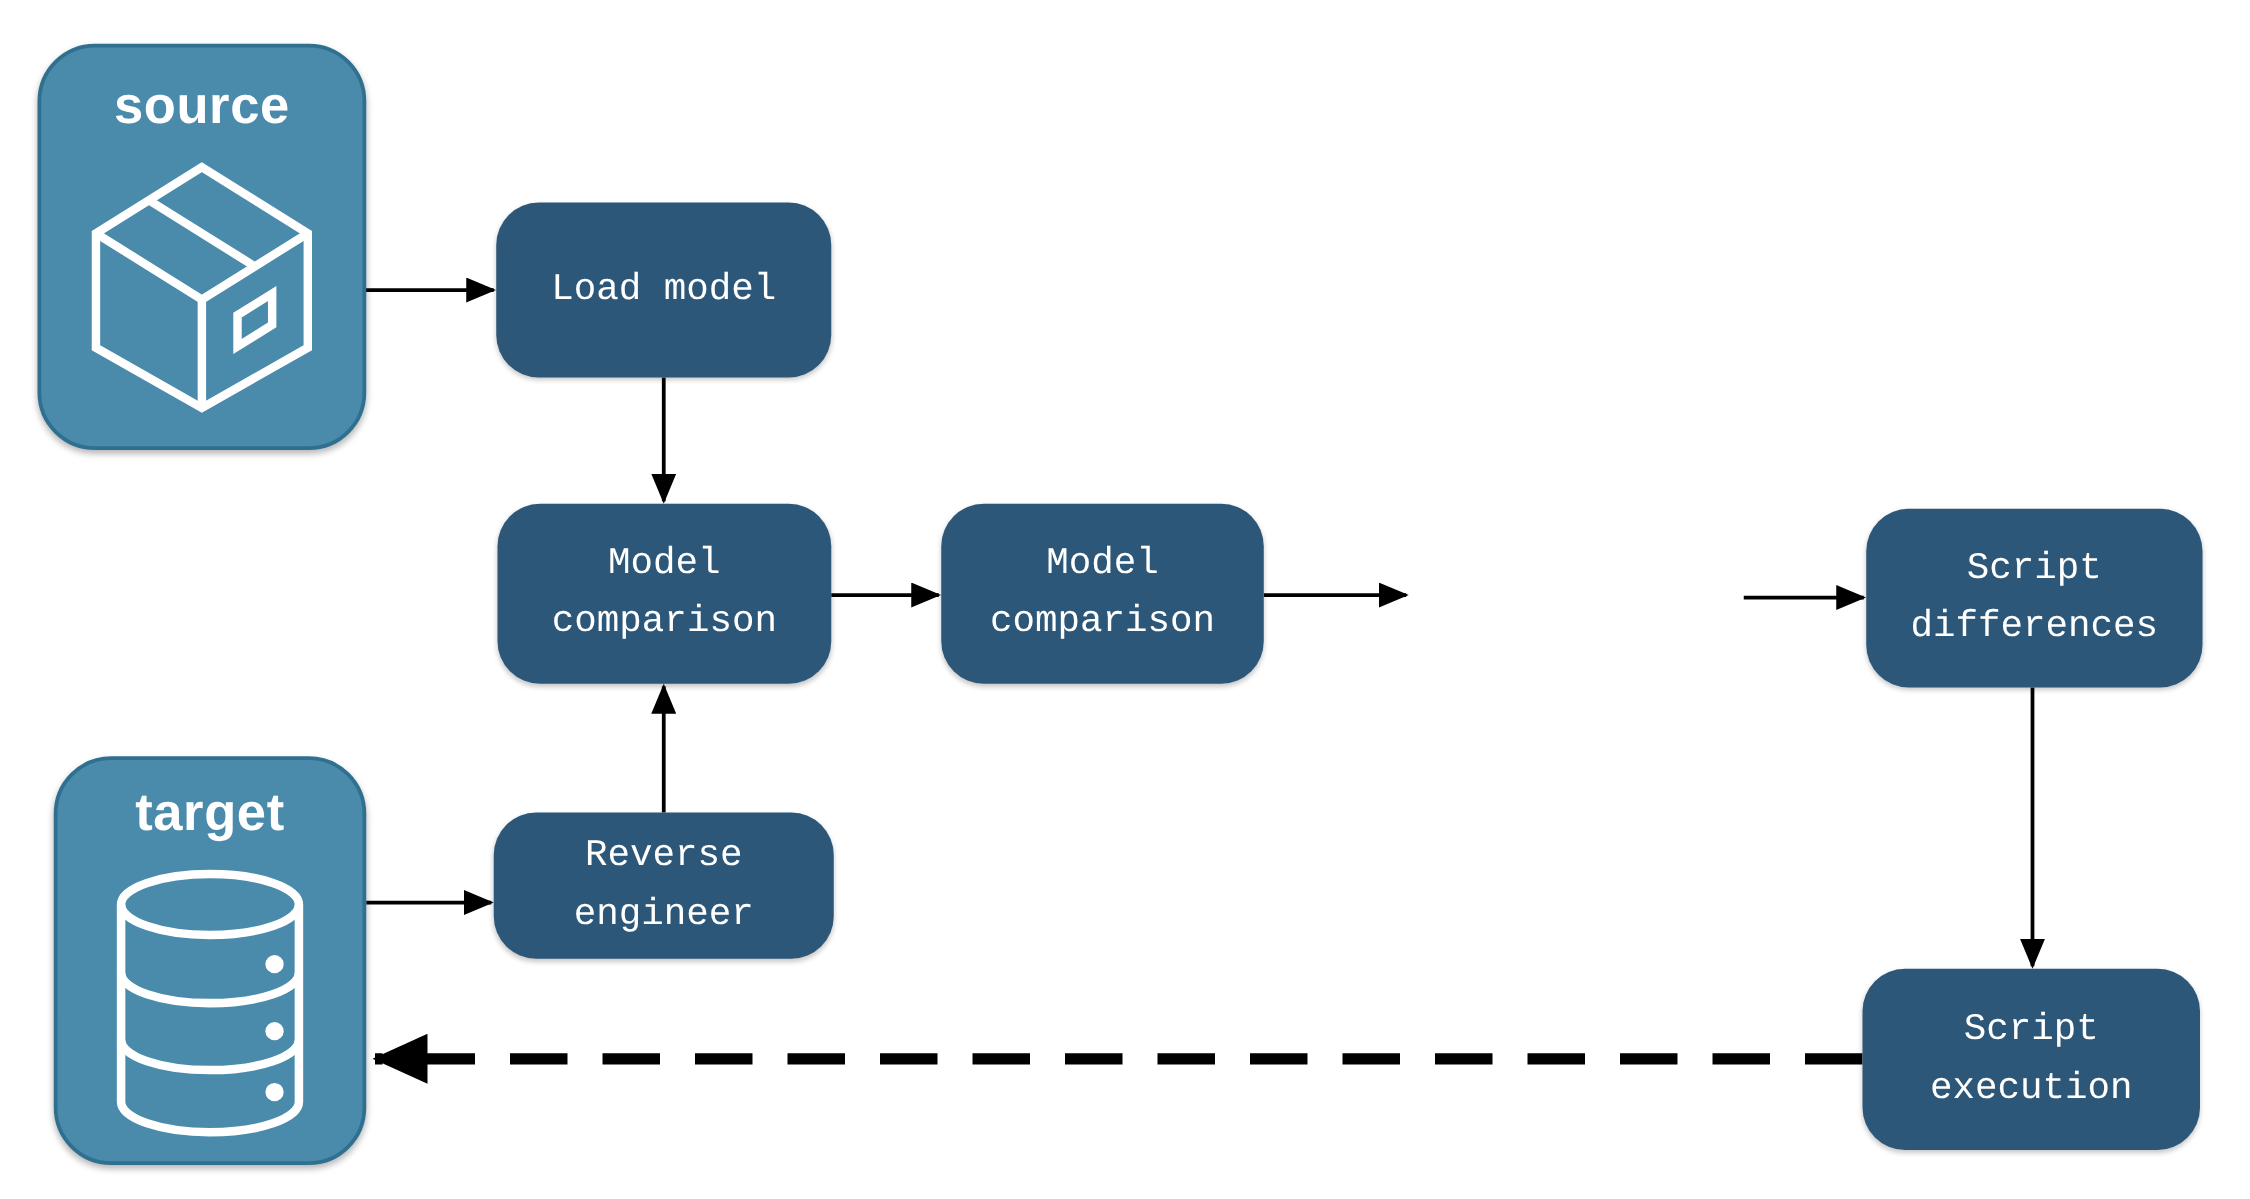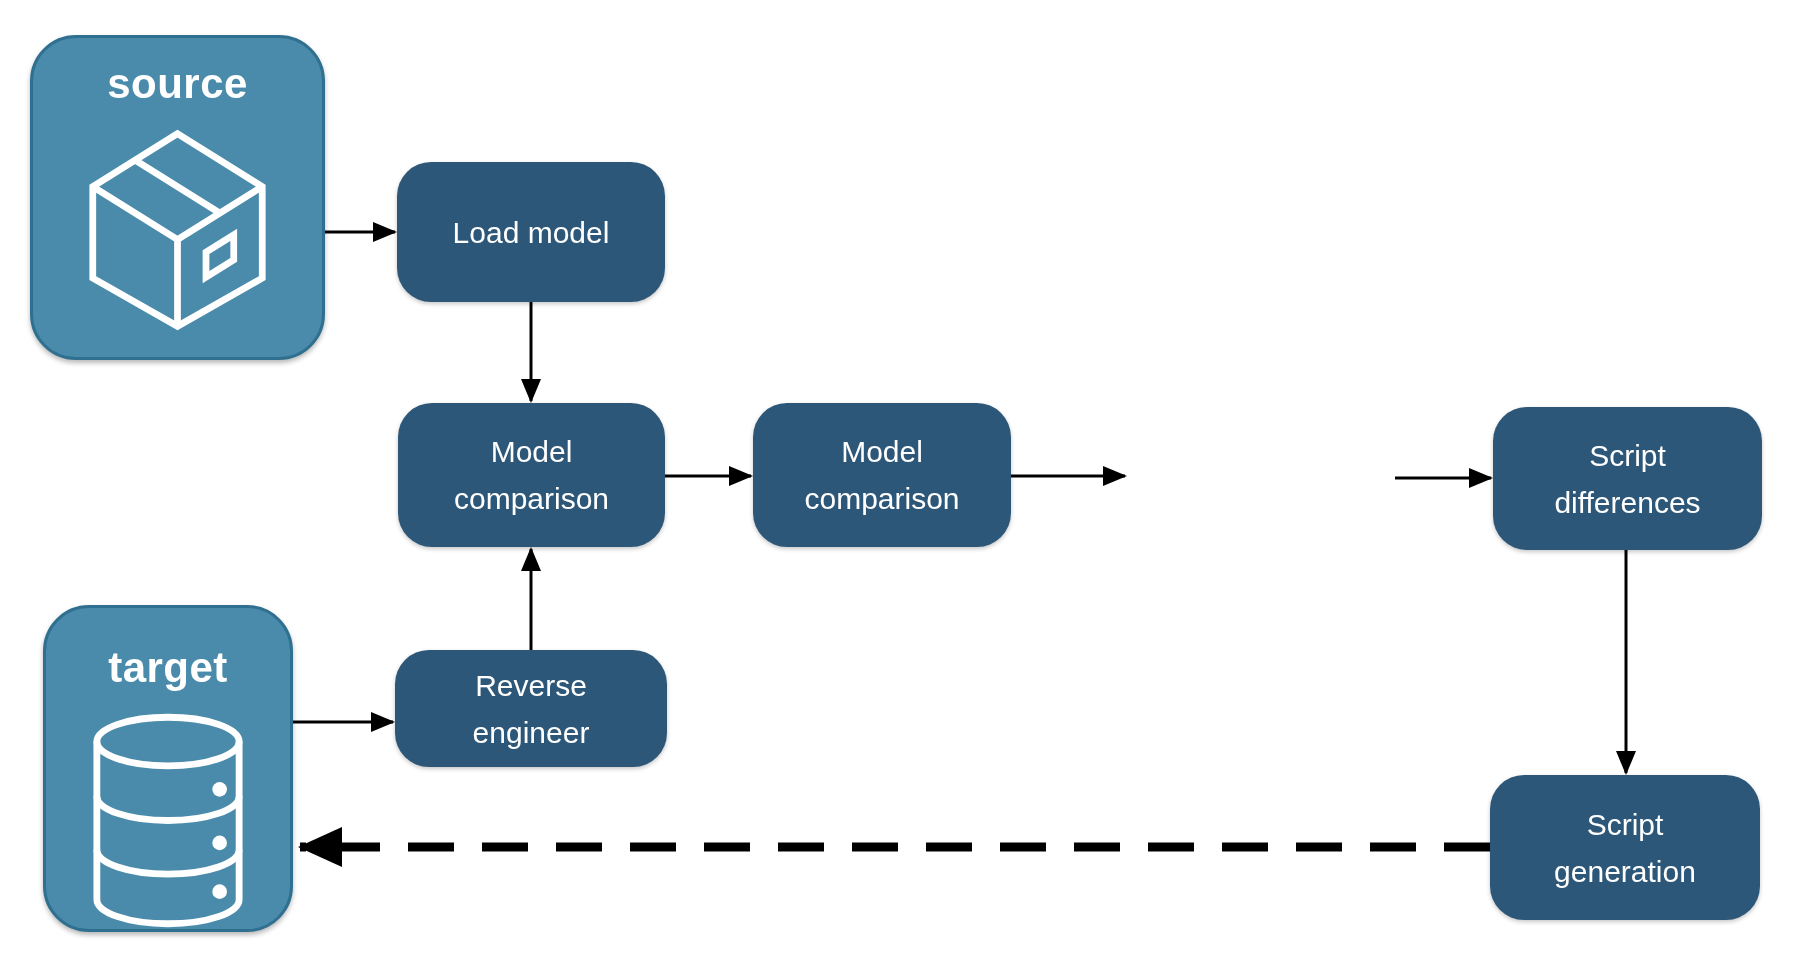--- a/index.html
+++ b/index.html
@@ -18,39 +18,39 @@
   .node{
     position:absolute;
     background:var(--node_fill,#2D5778);
     color:var(--text,#fff);
     border-radius:34px;
     display:flex;flex-direction:column;align-items:center;justify-content:center;
     text-align:center;
     font-size:30px;line-height:47px;
     box-shadow:0 2px 4px rgba(0,0,0,.22);
   }
-  .node .line{display:block;min-height:0;}
+  .node .line{display:block;min-height:0;font-family:Liberation Mono, monospace;}
 
   .endpoint{
     position:absolute;
     background:var(--endpoint_fill,#4A8BAB);
     border:3px solid var(--endpoint_border,#2F7090);
     border-radius:46px;
     box-sizing:border-box;
     display:flex;flex-direction:column;align-items:center;
     box-shadow:0 3px 5px rgba(0,0,0,.28);
   }
   .endpoint-label{
     color:var(--text,#fff);
     font-weight:bold;font-size:42px;letter-spacing:.5px;
   }
-  #ep-source{left:30px;top:35px;width:295px;height:325px;}
+  #ep-source{left:30px;top:35px;width:263px;height:325px;}
   #ep-source .endpoint-label{margin-top:22px;}
   #ep-source .icon{margin-top:18px;}
-  #ep-target{left:43px;top:605px;width:250px;height:327px;justify-content:flex-end;}
+  #ep-target{left:43px;top:605px;width:250px;height:327px;}
   #ep-target .endpoint-label{margin-top:18px;}
   #ep-target .icon{margin-top:20px;}
 
   #n-load-model       {left:397px; top:162px; width:268px; height:140px;}
   #n-model-comparison {left:398px; top:403px; width:267px; height:144px;}
   #n-model-differences{left:753px; top:403px; width:258px; height:144px;}
   #n-deployment-plan  {left:1127px;top:403px; width:268px; height:142px;}
   #n-script-generation{left:1493px;top:407px; width:269px; height:143px;}
   #n-reverse-engineer {left:395px; top:650px; width:272px; height:117px;}
   #n-script-execution {left:1490px;top:775px; width:270px; height:145px;}
@@ -127,16 +127,16 @@
     <span class="line">differences</span>
   </div>
 
   <div class="node" id="n-reverse-engineer">
     <span class="line">Reverse</span>
     <span class="line">engineer</span>
   </div>
 
   <div class="node" id="n-script-execution">
     <span class="line">Script</span>
-    <span class="line">generation</span>
+    <span class="line">execution</span>
   </div>
 
 </div>
 
 </body></html>

